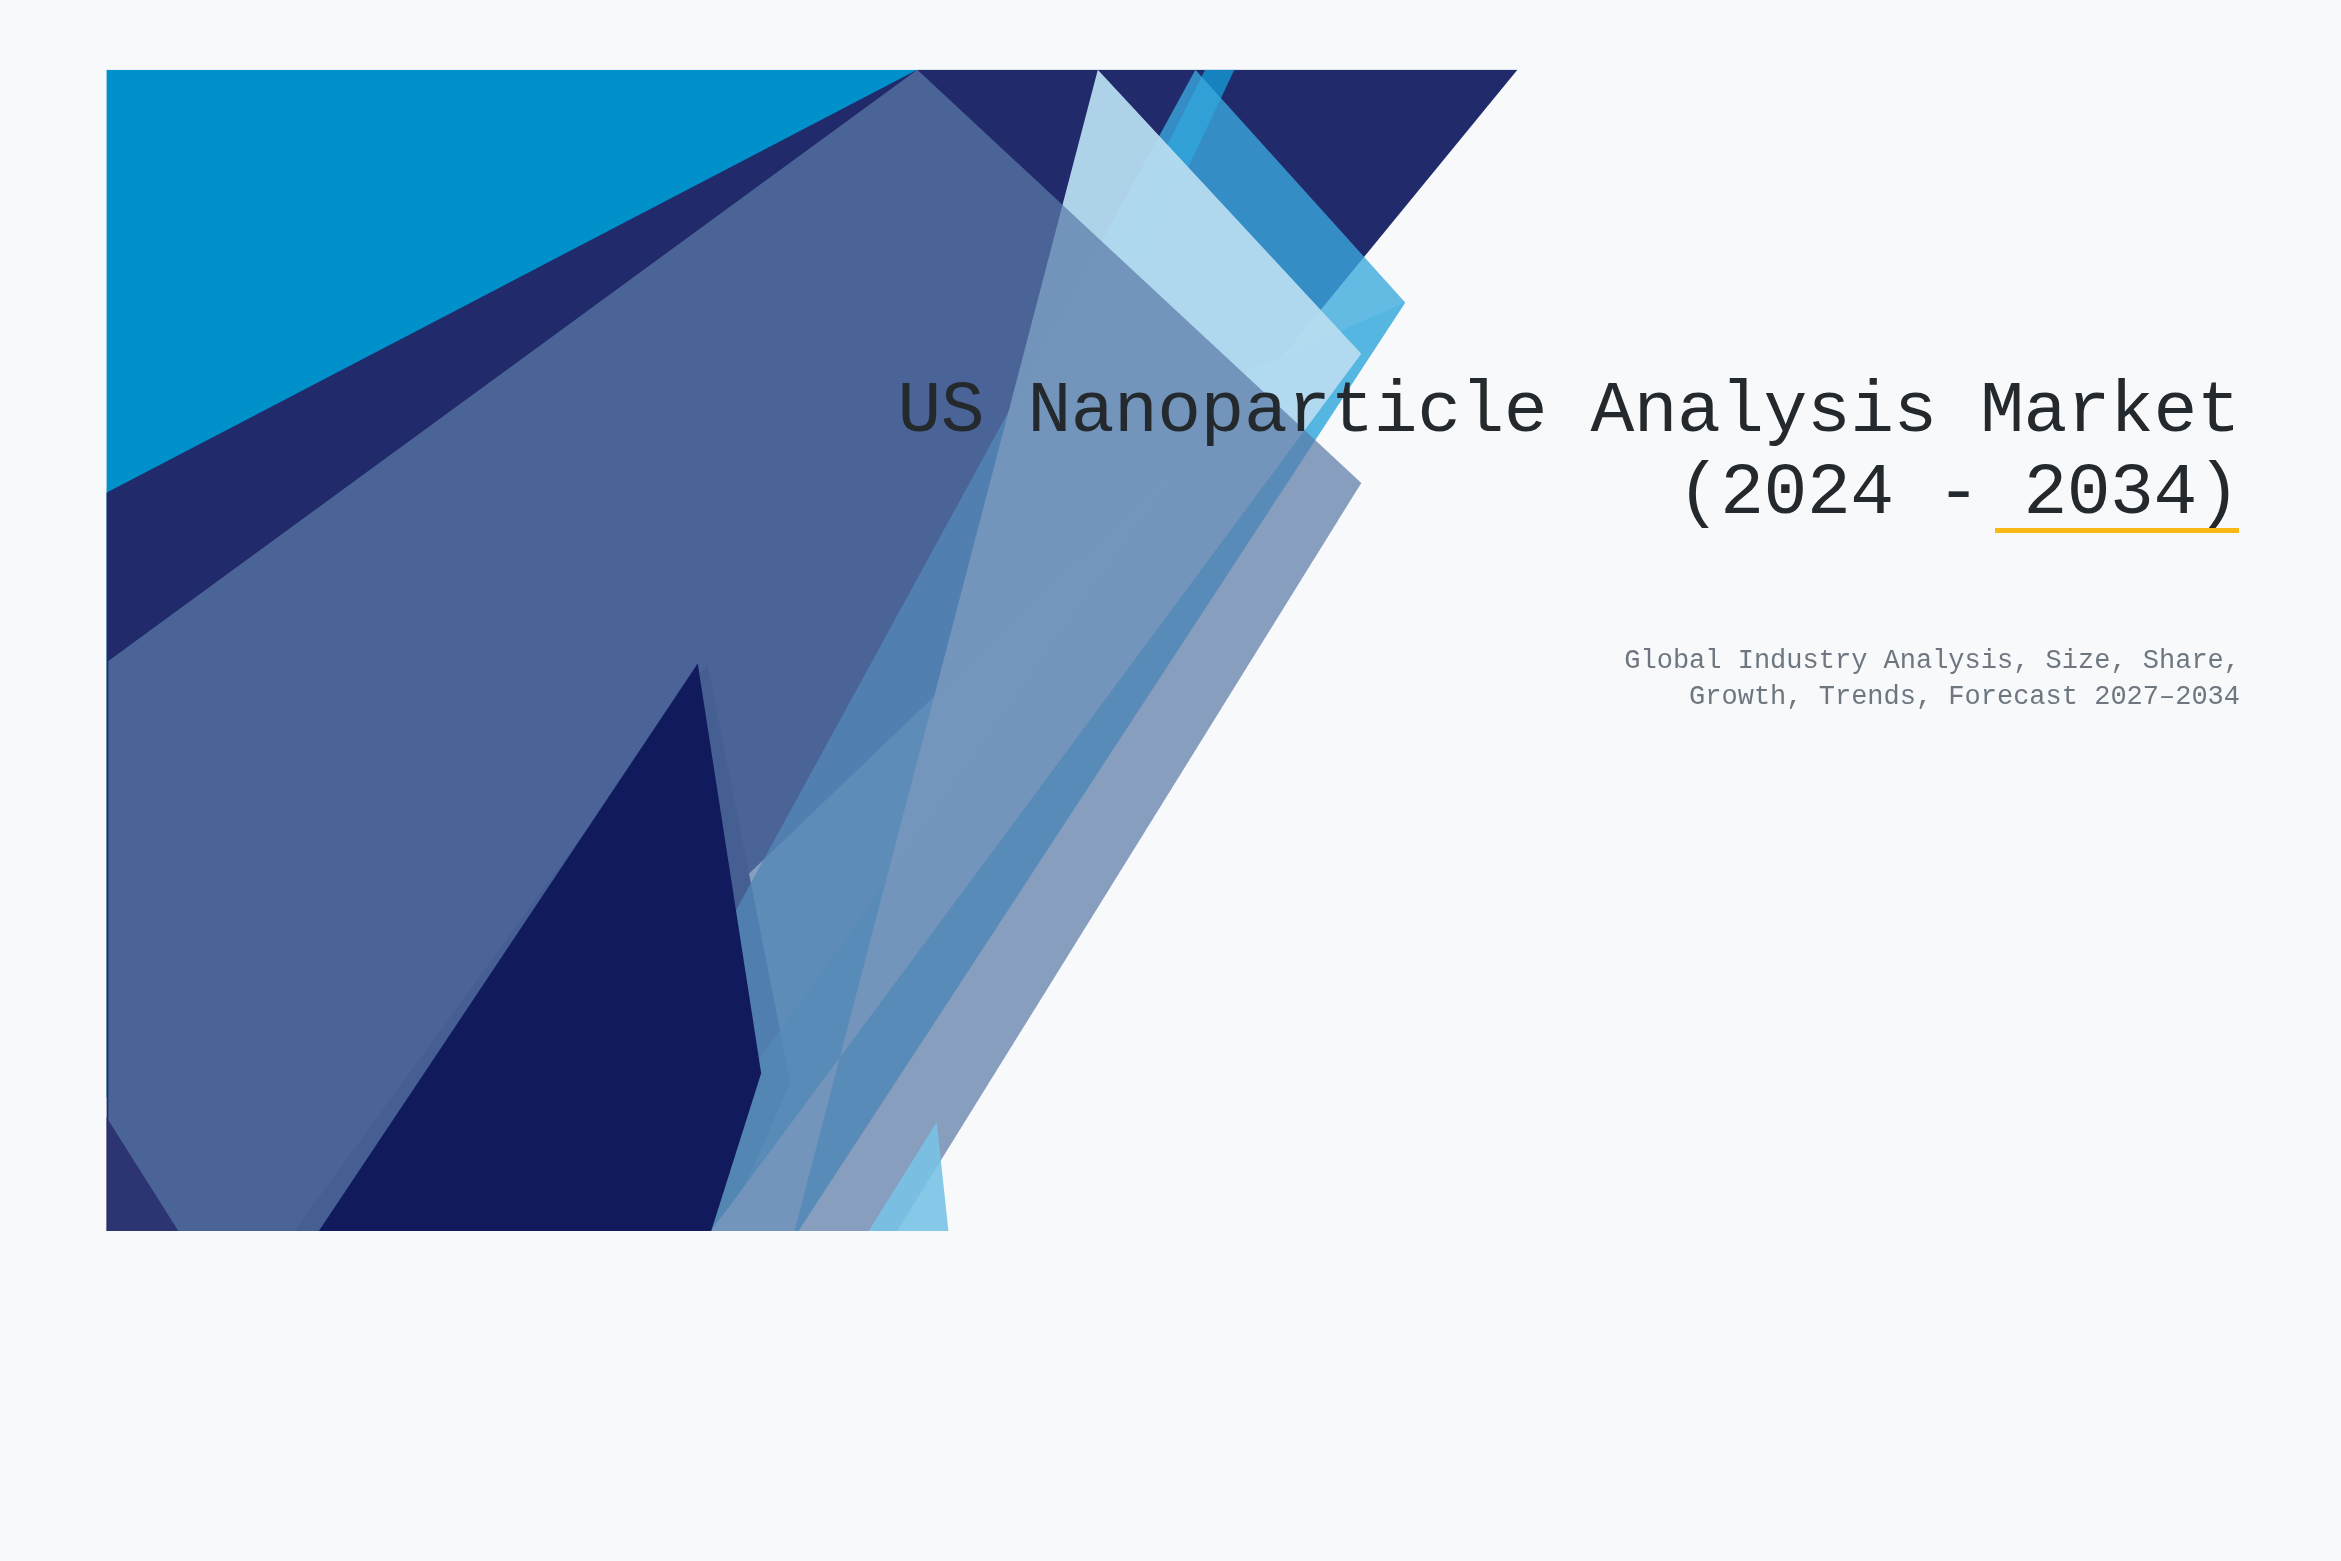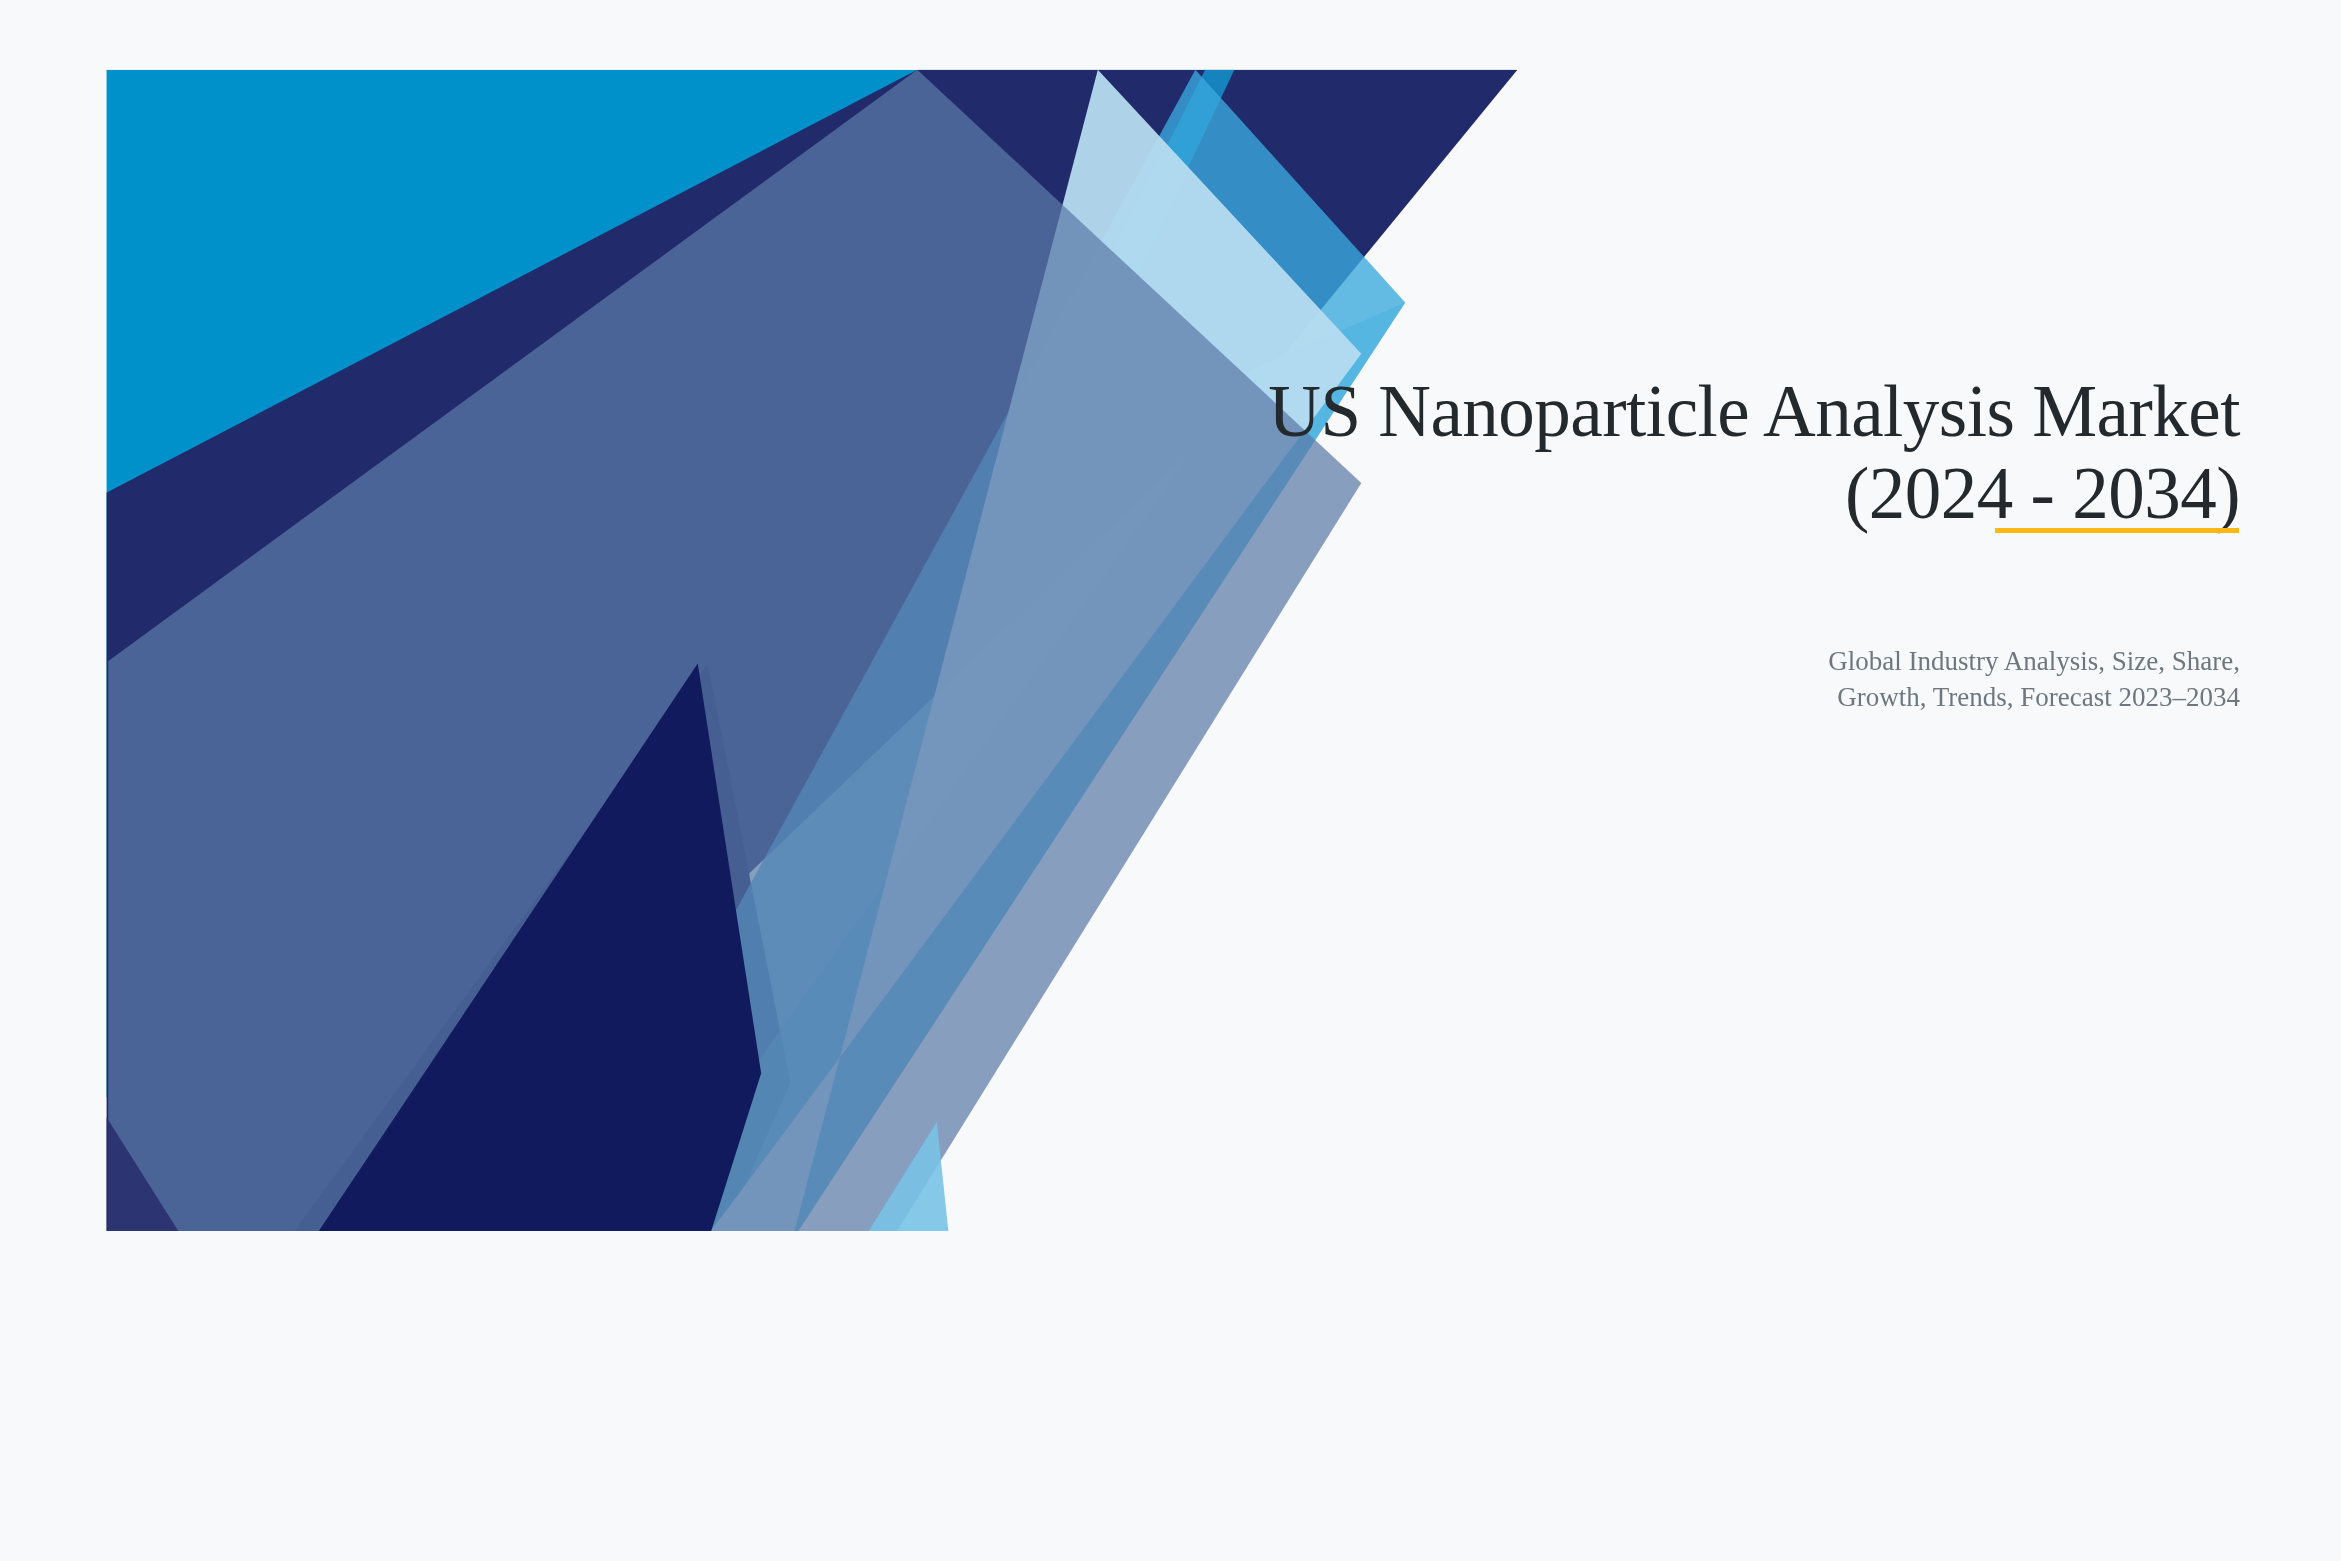--- a/index.html
+++ b/index.html
@@ -7,21 +7,21 @@
     margin: 0;
     padding: 0;
     background: #f7f9fb;
   }
   #page {
     position: relative;
     width: 2342px;
     height: 1231px;
     background: #bef264;
     overflow: hidden;
-    font-family: Liberation Serif, serif;
+    font-family: Liberation Mono, monospace;
   }
 
   
   #artwork {
     position: absolute;
     left: 0;
     top: 0;
     width: 2342px;
     height: 1561px;
     pointer-events: none;
@@ -111,16 +111,16 @@
   </svg>
 
   <div id="text-block">
     <h1 id="report-title">US Nanoparticle Analysis Market
 (2024 - 2034)</h1>
   </div>
 
   <div id="title-underline"></div>
 
   <p id="report-subtitle">Global Industry Analysis, Size, Share,
-Growth, Trends, Forecast 2023–2034</p>
+Growth, Trends, Forecast 2027–2034</p>
 
 </div>
 
 
 </body></html>

